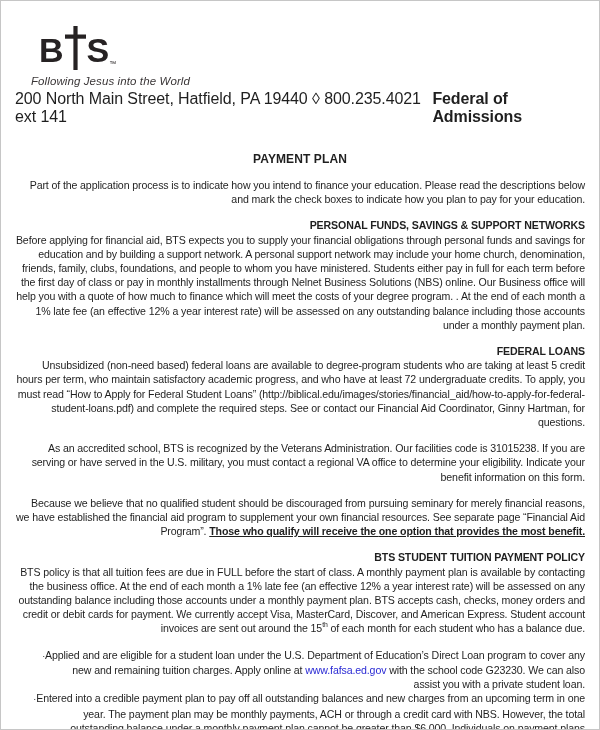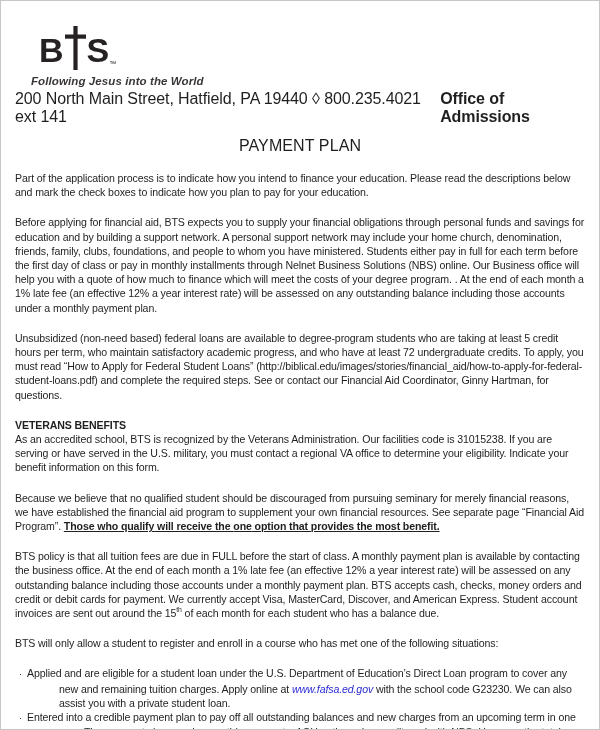--- a/index.html
+++ b/index.html
@@ -37,57 +37,56 @@
   .tm {
     font-size: 7px;
     color: #262223;
     align-self: flex-end;
     margin-bottom: 6px;
     margin-left: 1px;
   }
   .tagline {
     font-size: 11.5px;
     font-style: italic;
-    font-weight: bold;
+    font-weight: normal;
     color: #3a3637;
     margin: 2px 0 0 -8px;
     letter-spacing: 0.1px;
   }
   .address-row {
     display: flex;
     justify-content: space-between;
     align-items: baseline;
     margin-top: 13px;
     font-size: 16px;
     letter-spacing: -0.1px;
   }
   .office { font-weight: bold; }
   .page-title {
     text-align: center;
-    font-weight: normal;
-    font-size: 16px;
-    margin: 11px 0 12px 0;
+    font-weight: bold;
+    font-size: 12px;
+    margin: 26px 0 12px 0;
     letter-spacing: 0.1px;
   }
   
   .content {
     font-size: 10.6px;
     line-height: 14.2px;
     letter-spacing: -0.12px;
   }
-  .content .block { margin: 16px 0 12px 0; }
+  .content .block { margin: 8px 0 12px 0; text-align: right; }
   .content .heading { font-weight: bold; }
   .content .b { font-weight: bold; text-decoration: underline; }
   .content .u { text-decoration: underline; }
   .content sup { font-size: 0.65em; vertical-align: super; line-height: 0; }
   .content a {
     color: #2a2ad4;
     text-decoration: none;
     cursor: pointer;
-    font-style: italic;
   }
   .bullet-item {
     margin-left: 4px;
     padding-left: 40px;
     text-indent: -40px;
   }
   .bullet-marker {
     display: inline-block;
     width: 8px;
     text-indent: 0;
@@ -110,43 +109,44 @@
         </svg>
       </span>
       <span class="logo-letter">S</span>
       <span class="tm">™</span>
     </div>
     <div class="tagline">Following Jesus into the World</div>
   </div>
 
   <div class="address-row">
     <span>200 North Main Street, Hatfield, PA 19440 ◊ 800.235.4021 ext 141</span>
-    <span class="office">Office of Admissions</span>
+    <span class="office">Federal of Admissions</span>
   </div>
 
   <div class="page-title">PAYMENT PLAN</div>
 
   <div class="content">
       <div class="block"><span>Part of the application process is to indicate how you intend to finance your education. Please read the descriptions below and mark the check boxes to indicate how you plan to pay for your education.</span></div>
       <div class="block">
+        <div class="heading">PERSONAL FUNDS, SAVINGS &amp; SUPPORT NETWORKS</div>
         <div><span>Before applying for financial aid, BTS expects you to supply your financial obligations through personal funds and savings for education and by building a support network. A personal support network may include your home church, denomination, friends, family, clubs, foundations, and people to whom you have ministered. Students either pay in full for each term before the first day of class or pay in monthly installments through Nelnet Business Solutions (NBS) online.  Our Business office will help you with a quote of how much to finance which will meet the costs of your degree program. .  At the end of each month a 1% late fee (an effective 12% a year interest rate) will be assessed on any outstanding balance including those accounts under a monthly payment plan.</span></div>
       </div>
       <div class="block">
+        <div class="heading">FEDERAL LOANS</div>
         <div><span>Unsubsidized (non-need based) federal loans are available to degree-program students who are taking at least 5 credit hours per term, who maintain satisfactory academic progress, and who have at least 72 undergraduate credits. To apply, you must read “How to Apply for Federal Student Loans” (http://biblical.edu/images/stories/financial_aid/how-to-apply-for-federal-student-loans.pdf) and complete the required steps.  See or contact our Financial Aid Coordinator, Ginny Hartman, for questions.</span></div>
       </div>
       <div class="block">
-        <div class="heading">VETERANS BENEFITS</div>
         <div><span>As an accredited school, BTS is recognized by the Veterans Administration. Our facilities code is 31015238.  If you are serving or have served in the U.S. military, you must contact a regional VA office to determine your eligibility. Indicate your benefit information on this form.</span></div>
       </div>
       <div class="block">
         <div><span>Because we believe that no qualified student should be discouraged from pursuing seminary for merely financial reasons, we have established the financial aid program to supplement your own financial resources.  See separate page “Financial Aid Program”. </span><span class="b">Those who qualify will receive the </span><span class="b u">one</span><span class="b"> option that provides the most benefit.</span></div>
       </div>
       <div class="block">
+        <div class="heading">BTS STUDENT TUITION PAYMENT POLICY</div>
         <div><span>BTS policy is that all tuition fees are due in FULL before the start of class.  A monthly payment plan is available by contacting the business office.  At the end of each month a 1% late fee (an effective 12% a year interest rate) will be assessed on any outstanding balance including those accounts under a monthly payment plan. BTS accepts cash, checks, money orders and credit or debit cards for payment. We currently accept Visa, MasterCard, Discover, and American Express. Student account invoices are sent out around the 15</span><span><sup>th</sup></span><span> of each month for each student who has a balance due.</span></div>
       </div>
-      <div class="block"><span>BTS will only allow a student to register and enroll in a course who has met one of the following situations:</span></div>
       <div class="block">
         <div class="bullet-item"><span class="bullet-marker">·</span><span>Applied and are eligible for a student loan under the U.S. Department of Education’s Direct Loan program to cover any new and remaining tuition charges. Apply online at  </span><a href="#">www.fafsa.ed.gov</a><span> with the school code G23230. We can also assist you with a private student loan.</span></div>
         <div class="bullet-item"><span class="bullet-marker">·</span><span>Entered into a credible payment plan to pay off all outstanding balances and new charges from an upcoming term in one year. The payment plan may be monthly payments, ACH or through a credit card with NBS. However, the total outstanding balance under a  monthly payment plan cannot be greater than $6,000.  Individuals on payment plans who miss more than one</span></div>
       </div>
     </div>
 
 </div>
 
 </body></html>

